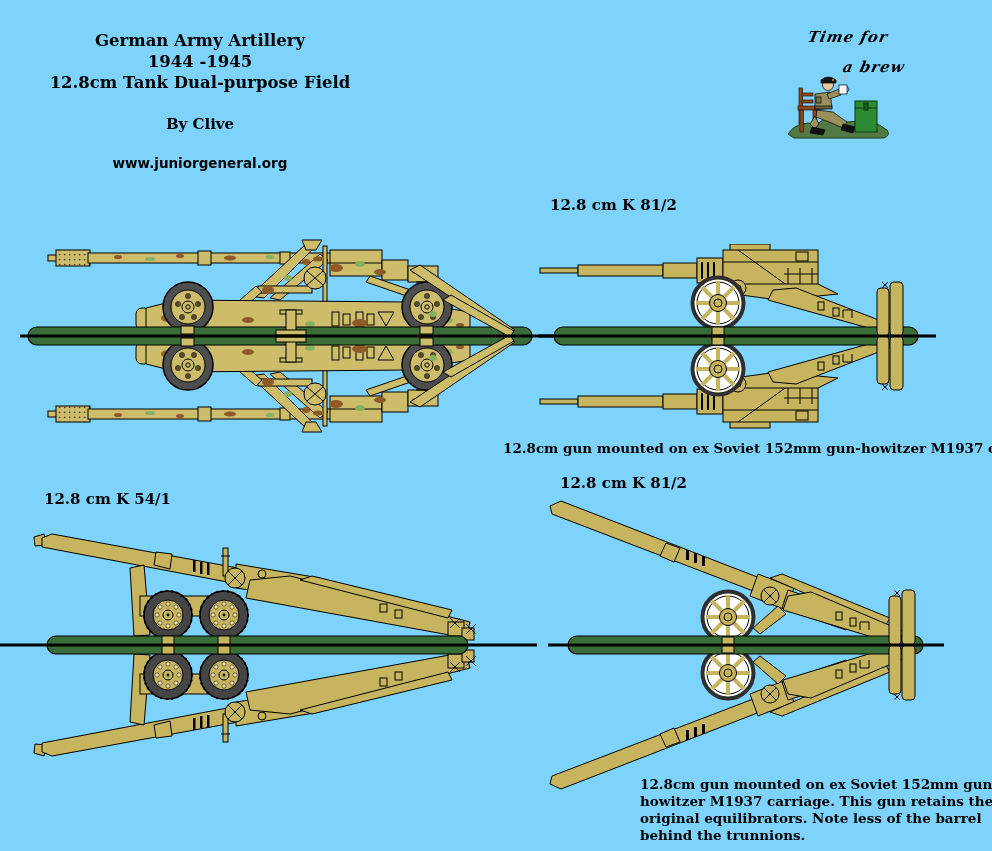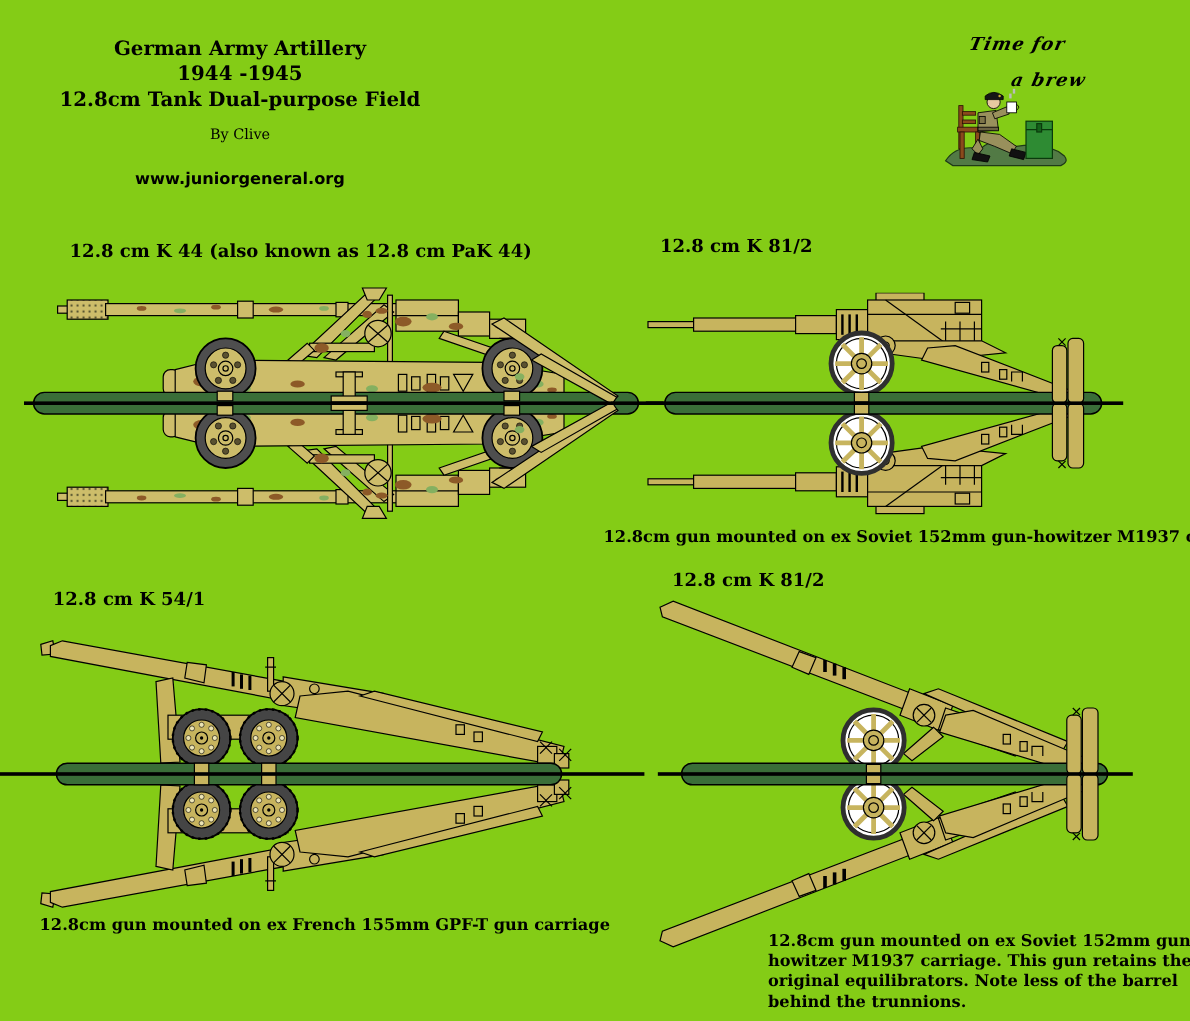--- a/index.html
+++ b/index.html
@@ -1,22 +1,22 @@
 <!DOCTYPE html>
 <html style="--tan: #c7b45e; --camo_tan: #cdbd6a; --camo_brown: #8d5a28; --camo_green: #84b060; --tire_gray: #4e4e4e; --base_green: #3a6e38; --ink: #000000;"><head>
 <meta charset="utf-8">
 <style>
   html,body{margin:0;padding:0;background:#fff;}
-  #canvas{position:relative;width:992px;height:851px;background:#84cc16;overflow:hidden;
+  #canvas{position:relative;width:992px;height:851px;background:#7dd3fc;overflow:hidden;
           font-family:"DejaVu Serif", serif;color:#000;}
   .abs{position:absolute;white-space:nowrap;}
   
   #title-block{position:absolute;left:40px;top:30px;width:320px;text-align:center;}
   .title-line{font-weight:bold;font-size:16.5px;line-height:21px;}
-  .byline{font-weight:normal;font-size:12px;margin-top:12px;}
+  .byline{font-weight:bold;font-size:15px;margin-top:22px;}
   .website{font-family:"DejaVu Sans", sans-serif;font-weight:bold;font-size:13.5px;margin-top:22px;}
   
   .script-text{font-style:italic;font-weight:bold;font-size:15px;letter-spacing:1px;
                transform:skewX(-12deg);}
   
   .fig-label{font-weight:bold;font-size:15px;}
   .fig-caption{font-weight:bold;font-size:13.5px;}
   .cap-multi{line-height:17px;}
   
   .t  {fill:var(--tan);stroke:#000;stroke-width:1;}
@@ -76,21 +76,20 @@
       <path d="M30 44 L34 52 L30 57 L25 52 Z" fill="#99905c"></path>
       <path d="M27 55 L40 58 L38 63 L25 61 Z" fill="#111"></path>
     </g>
     <g stroke="#0a3a0c" stroke-width="1" fill="#2e8b33">
       <rect x="70" y="29" width="22" height="31"></rect>
       <line x1="70" y1="36" x2="92" y2="36"></line>
       <rect x="79" y="31" width="4" height="7" fill="#14621a"></rect>
     </g>
   </svg>
 
-  <div class="abs fig-label" style="left:58px;top:200px;">12.8 cm K 44 (also known as 12.8 cm PaK 44)</div>
 
   <svg class="abs" style="left:18px;top:238px;" width="537" height="200" viewBox="0 0 537 200">
     <defs>
       <pattern id="dots" patternUnits="userSpaceOnUse" width="5" height="5">
         <rect width="5" height="5" fill="var(--camo_tan)"></rect>
         <circle cx="1.6" cy="1.6" r="0.9" fill="#4a4a2a"></circle>
       </pattern>
     </defs>
 
     <g id="f1b">
@@ -339,21 +338,20 @@
 
     <g id="f3o">
       <rect x="162" y="118" width="12" height="9" class="t"></rect>
       <rect x="218" y="118" width="12" height="9" class="t"></rect>
     </g>
     <use href="#f3o" transform="matrix(1,0,0,-1,0,254)"></use>
 
     <rect x="0" y="125.5" width="537" height="3" class="mid"></rect>
   </svg>
 
-  <div class="abs fig-caption" style="left:33px;top:763px;">12.8cm gun mounted on ex French 155mm GPF-T gun carriage</div>
 
   <div class="abs fig-label" style="left:560px;top:474px;">12.8 cm K 81/2</div>
 
   <svg class="abs" style="left:548px;top:498px;" width="444" height="300" viewBox="0 0 444 300">
     <g id="f4b">
       <g>
         <polygon points="2,8 13,3 217,82 213,96 4,16" class="t"></polygon>
         <polygon points="112,58 118,45 132,50 126,64" class="t"></polygon>
         <rect x="138" y="52" width="3" height="10" fill="#000"></rect>
         <rect x="146" y="55" width="3" height="10" fill="#000"></rect>

